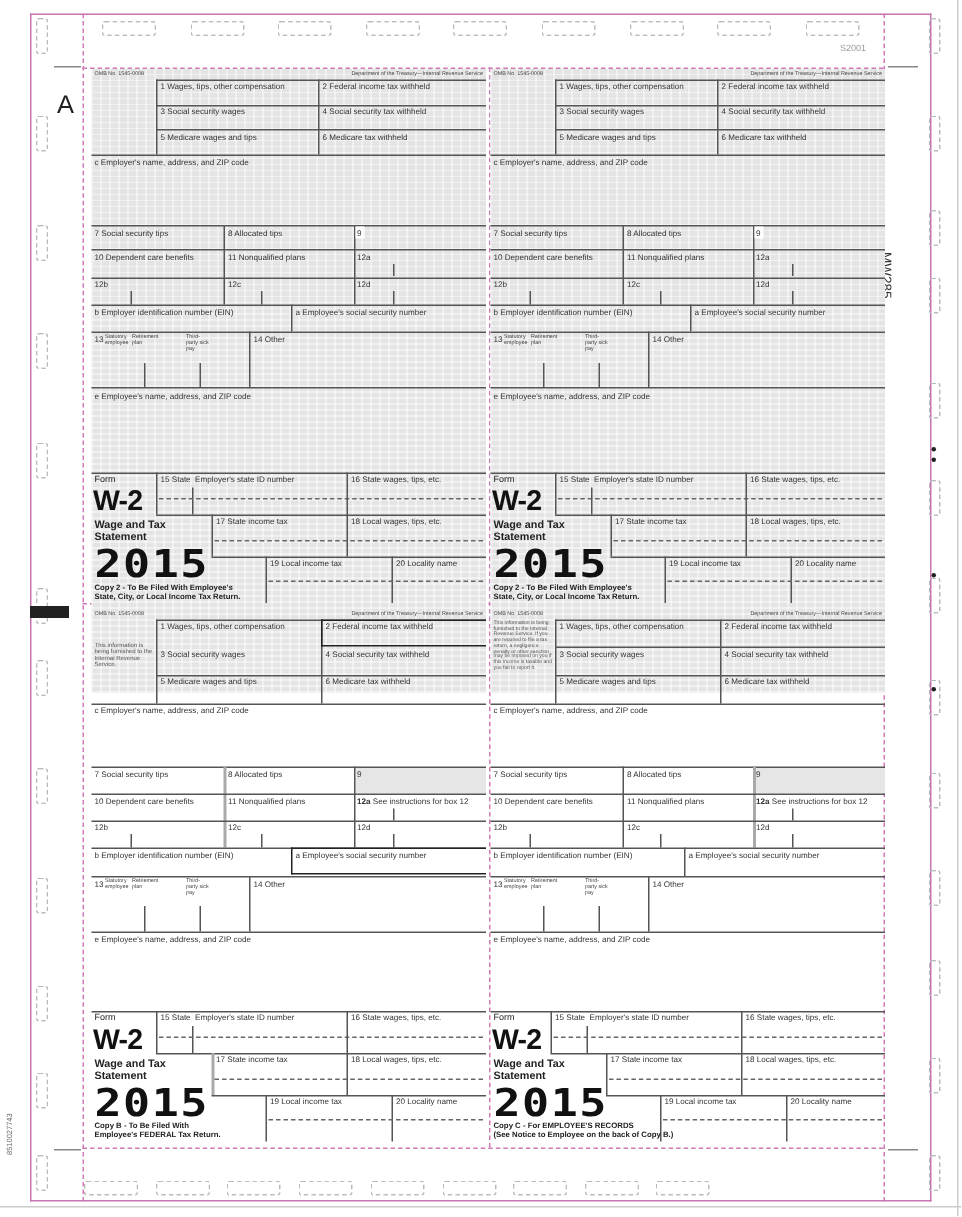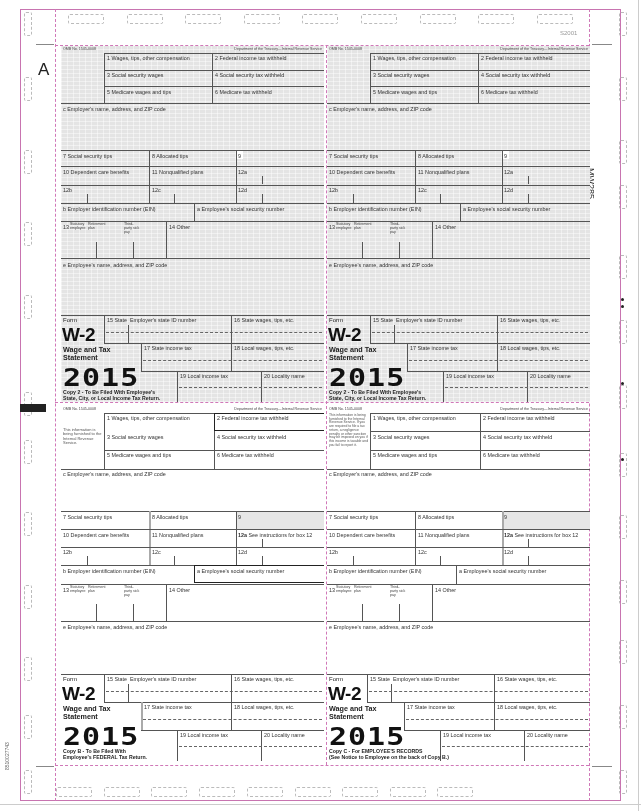--- a/index.html
+++ b/index.html
@@ -8,21 +8,21 @@
   .abs { position: absolute; }
   .pink-v { position: absolute; width: 0; border-left: 1px solid #c874b0; }
   .pink-h { position: absolute; height: 0; border-top: 1px solid #c874b0; }
   .pink-dv { position: absolute; width: 0; border-left: 1px dashed #d078b8; }
   .pink-dh { position: absolute; height: 0; border-top: 1px dashed #d078b8; }
   .grey-h { position: absolute; height: 0; border-top: 1px solid #ccc; }
   .grey-v { position: absolute; width: 0; border-left: 1px solid #ccc; }
   .slot-h { position: absolute; width: 36px; height: 10px; border: 1px dashed #bbb; border-radius: 2px; }
   .slot-v { position: absolute; width: 8px; height: 24px; border: 1px dashed #bbb; border-radius: 2px; }
 
-  .copy { position: absolute; width: 263px; height: 356px; font-size: 5.2px; }
+  .copy { position: absolute; width: 263px; height: 416px; font-size: 5.2px; }
   .copy.shaded { background-color: #e4e4e4;
     background-image:
       repeating-linear-gradient(0deg, rgba(255,255,255,0.45) 0 1px, transparent 1px 4px),
       repeating-linear-gradient(90deg, rgba(255,255,255,0.45) 0 1px, transparent 1px 6px); }
   .line-h { position: absolute; height: 0; border-top: 1px solid #555; }
   .line-v { position: absolute; width: 0; border-left: 1px solid #555; }
   .dash-h { position: absolute; height: 0; border-top: 1px dashed #666; }
   .lbl { position: absolute; white-space: nowrap; font-size: 5.4px; color: #333; }
   .lbl b { font-weight: bold; }
   .tiny { position: absolute; white-space: nowrap; font-size: 3.6px; line-height: 3.8px; color: #444; }

